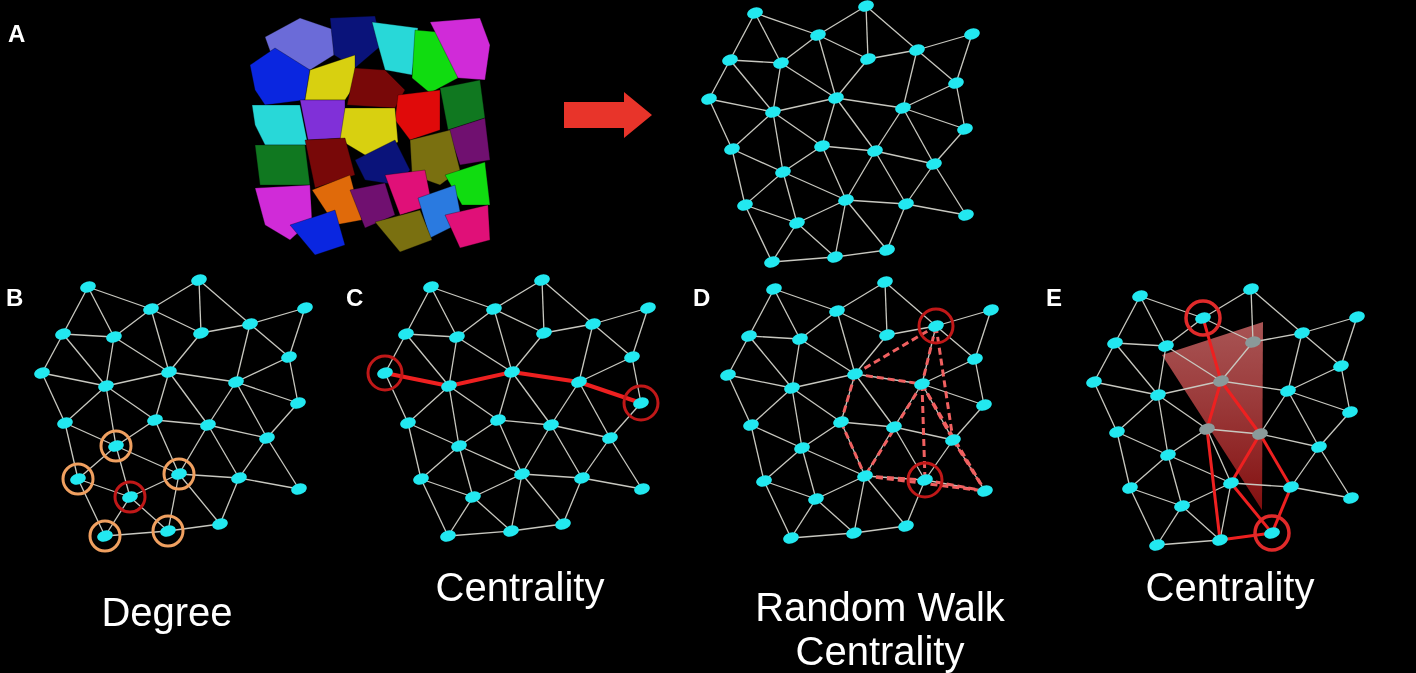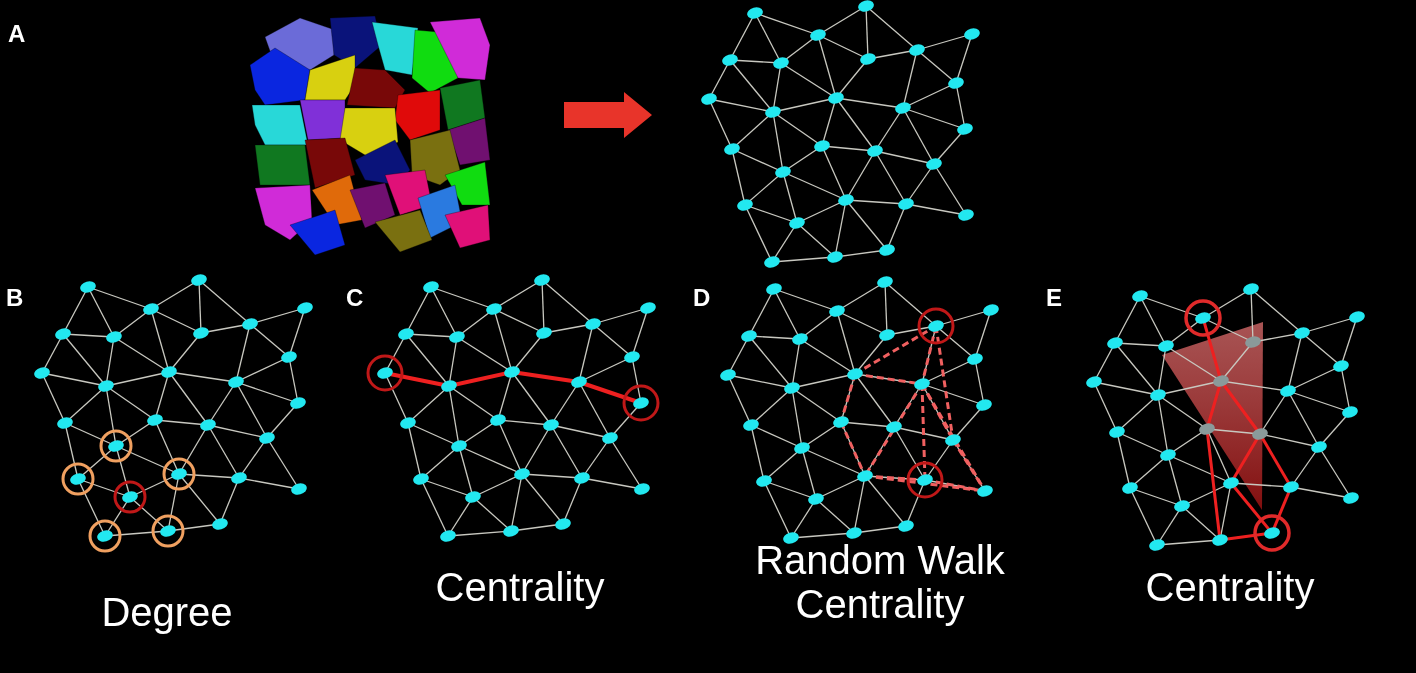--- a/index.html
+++ b/index.html
@@ -542,19 +542,19 @@
 <div class="panel-letter" style="left:346px;top:284px;">C</div>
 <div class="panel-letter" style="left:693px;top:284px;">D</div>
 <div class="panel-letter" style="left:1046px;top:284px;">E</div>
 
 <div class="caption" style="left:-3px;top:590px;">
   <div>Degree</div>
 </div>
 <div class="caption" style="left:350px;top:565px;">
   <div>Centrality</div>
 </div>
-<div class="caption" style="left:710px;top:538px;text-align:center;">
+<div class="caption" style="left:710px;top:585px;text-align:center;">
   <div>Random Walk</div>
   <div>Centrality</div>
 </div>
 <div class="caption" style="left:1060px;top:565px;">
   <div>Centrality</div>
 </div>
 
 </body></html>

